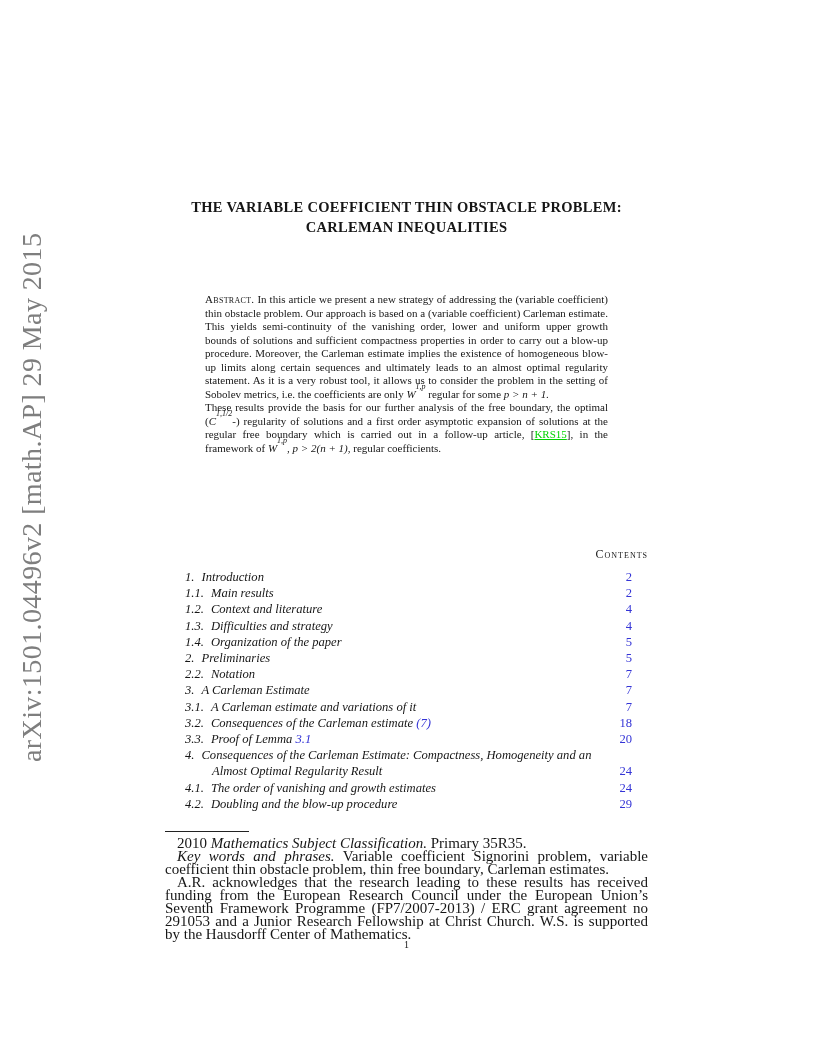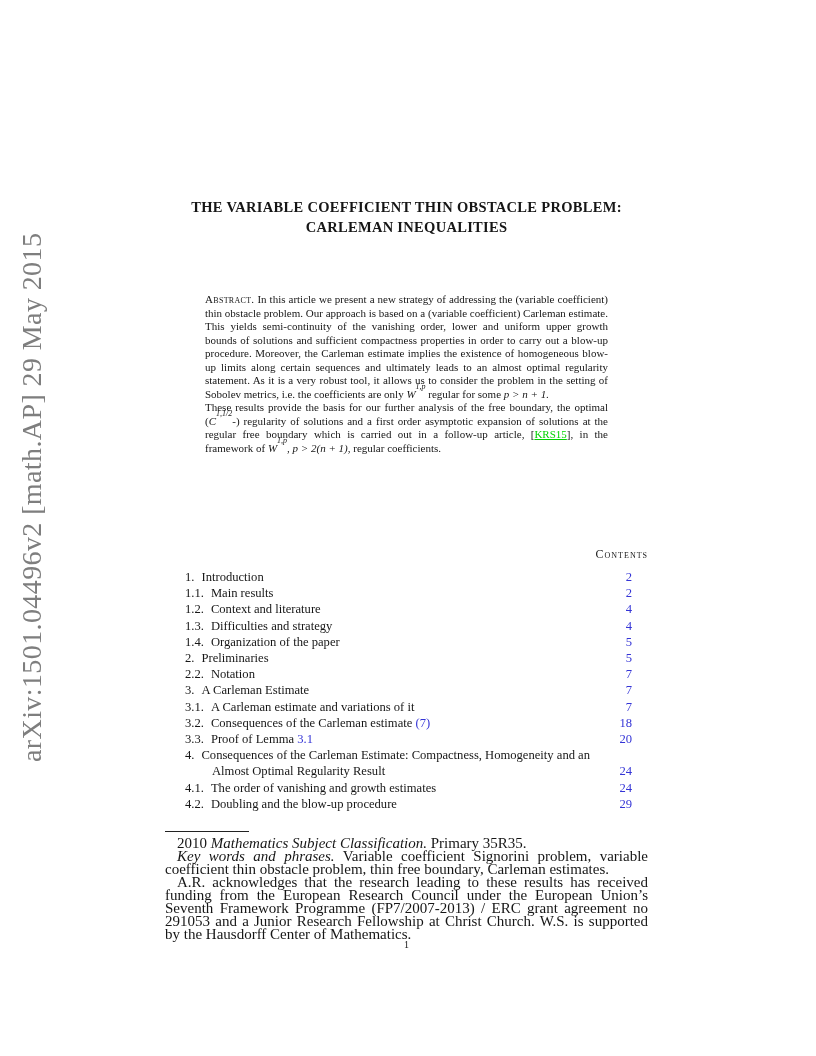--- a/index.html
+++ b/index.html
@@ -33,21 +33,21 @@
   sup{font-size:8px;line-height:0;position:relative;top:-0.45em;font-style:italic;}
 
   .cite{color:#00d300;text-decoration:underline;}
   .lnk{color:#3434d6;}
 
   .contents-head{position:absolute;top:547px;left:0;width:483px;text-align:right;
     font-variant:small-caps;font-size:12px;letter-spacing:1px;}
 
   .toc{position:absolute;top:569px;left:20px;width:447px;font-size:12.6px;line-height:16.2px;}
   .toc-row{display:flex;align-items:flex-end;}
-  .toc-text{flex:1;padding-left:27px;text-indent:-27px;padding-right:8px;}
+  .toc-text{flex:1;padding-left:27px;text-indent:-27px;padding-right:8px;font-style:italic;}
   .toc-num{margin-right:7px;}
   .toc-page{text-align:right;}
 
   .footnotes{position:absolute;top:831px;left:0;width:483px;
     font-size:15px;line-height:13px;text-align:justify;}
   .fn-rule{width:84px;border-top:1px solid #222;margin:0 0 5px 0;}
   .footnotes p{margin:0;text-indent:12px;}
 
   .pageno{position:absolute;top:939px;left:0;width:483px;text-align:center;font-size:10px;}
 </style>

